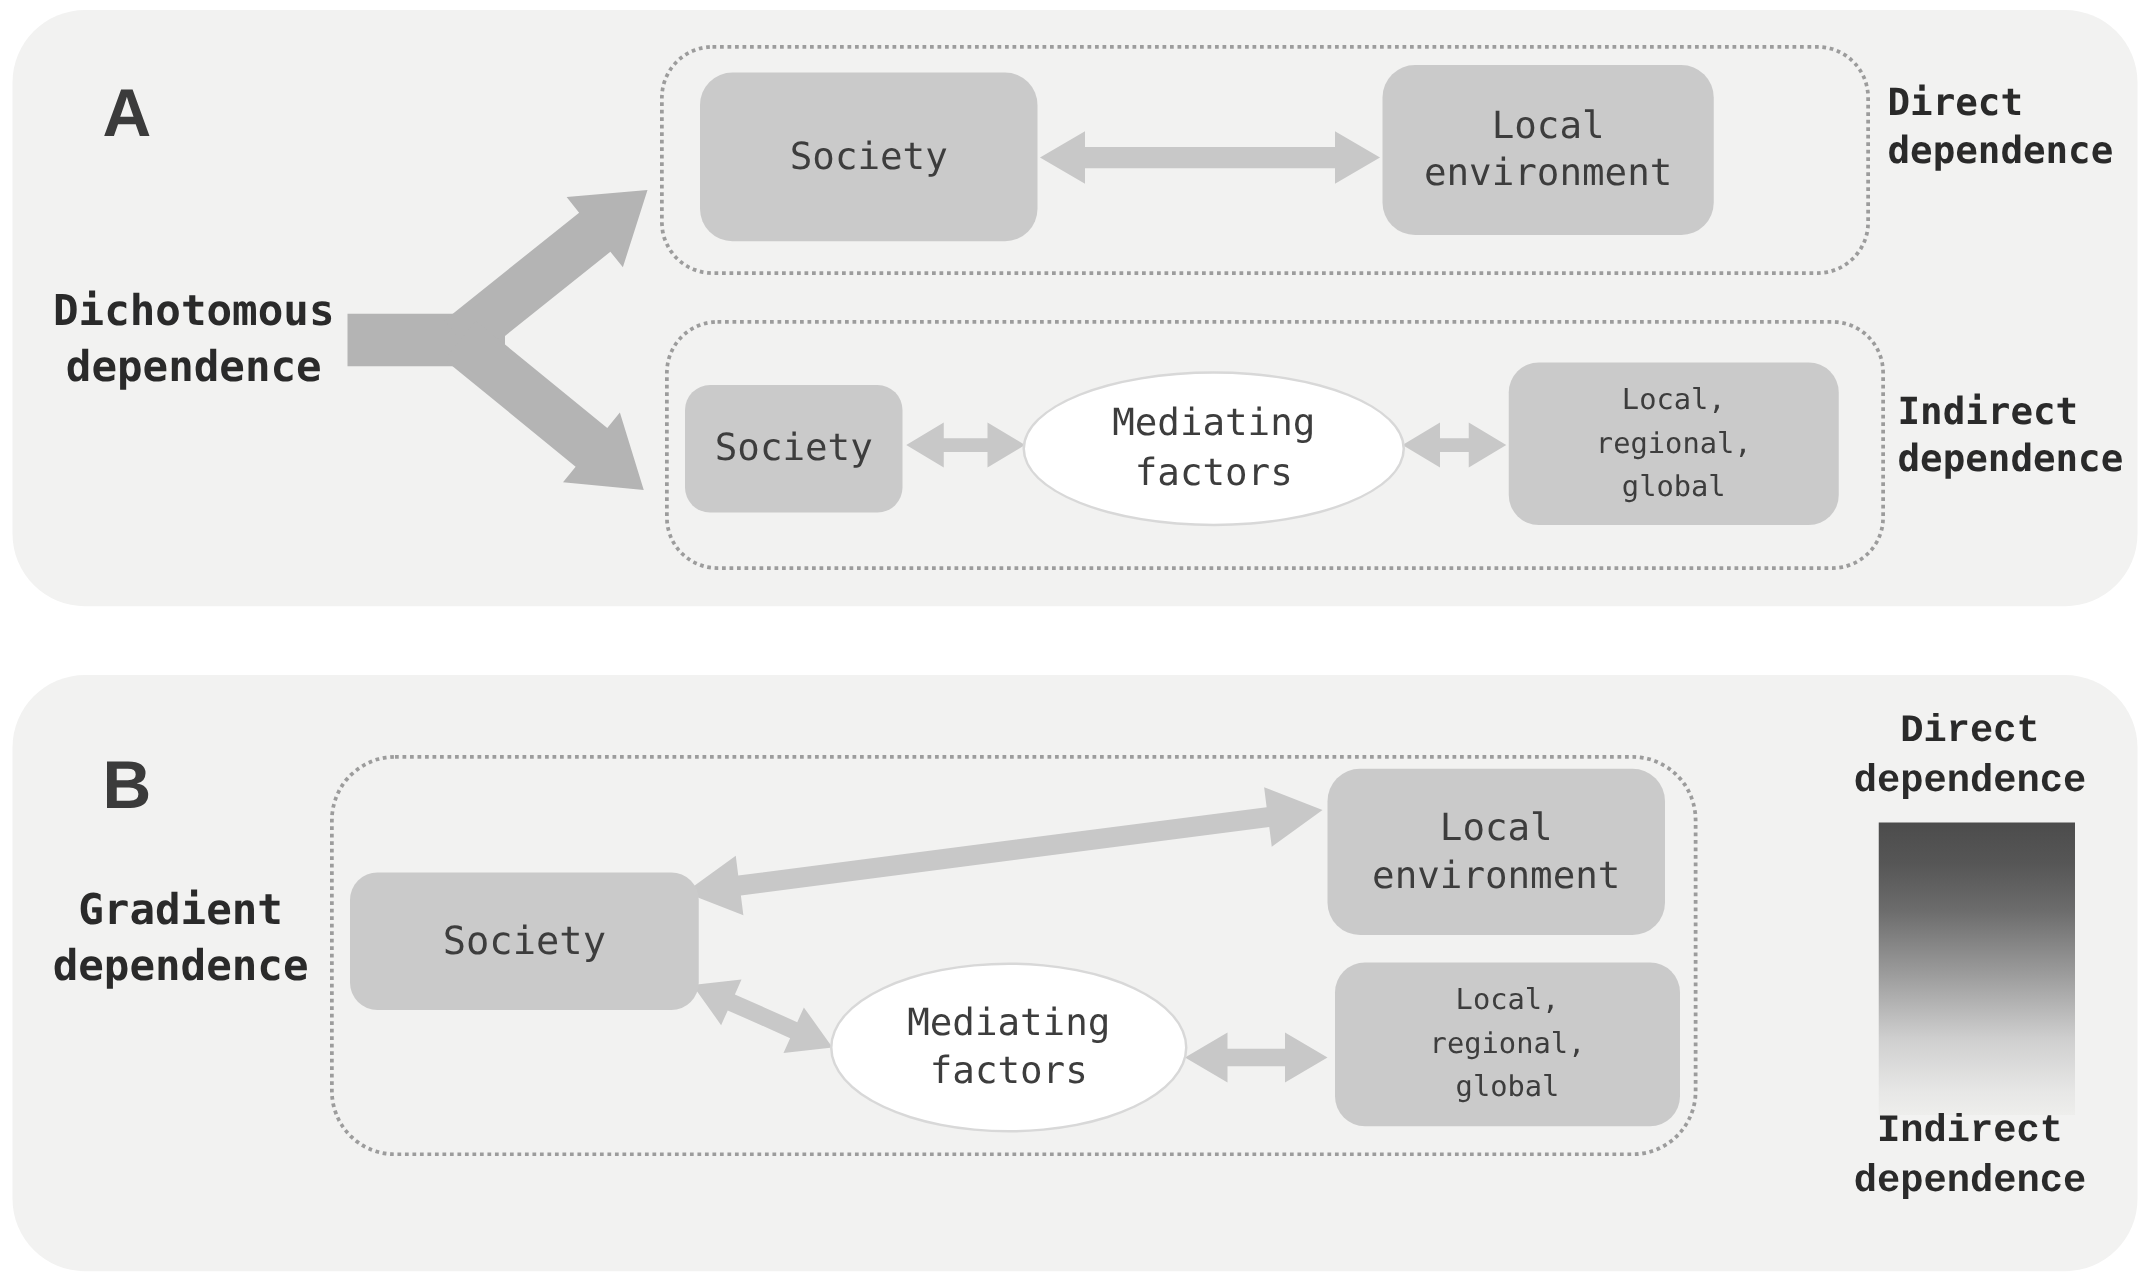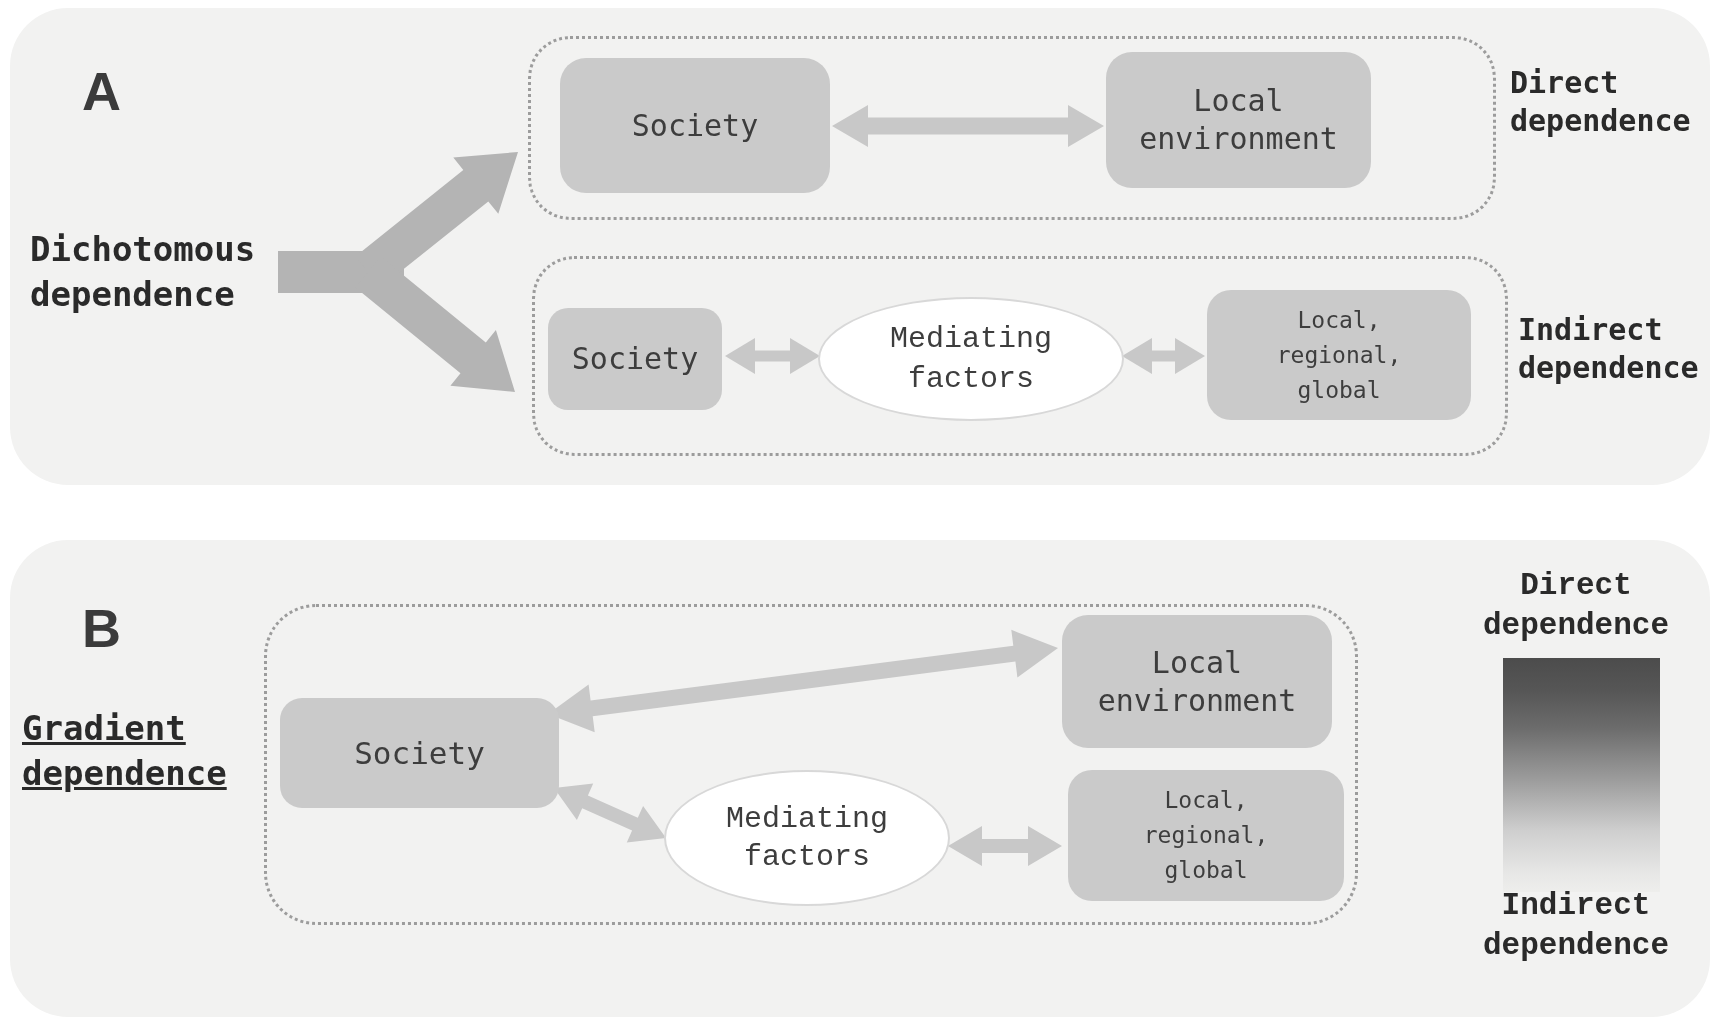--- a/index.html
+++ b/index.html
@@ -16,40 +16,40 @@
   .panel-a{top:8px;}
   .panel-b{top:540px;}
   .overlay{position:absolute;left:0;top:0;width:1720px;height:1024px;pointer-events:none;}
   .abs{position:absolute;}
   .tag{
     font-family:"Liberation Sans", sans-serif;
     font-weight:bold;font-size:54px;line-height:1;color:var(--tag_text,#3b3b3b);
   }
   .side-label{
     font-weight:bold;font-size:34px;line-height:45px;color:var(--label_text,#2a2a2a);
-    white-space:pre-line;text-align:left;
+    white-space:pre-line;text-align:center;
   }
   .group-label{
     font-weight:bold;font-size:30px;line-height:38px;color:var(--label_text,#2a2a2a);
     white-space:pre-line;text-align:left;
   }
   .node{
     display:flex;align-items:center;justify-content:center;
     background:var(--node_fill,#cacaca);
     color:var(--node_text,#3d3d3d);
     font-size:30px;line-height:38px;text-align:center;white-space:pre-line;
   }
   .node-sm{font-size:23px;line-height:35px;}
   .ellipse{
     background:var(--ellipse_fill,#ffffff);
     border:2px solid var(--ellipse_border,#d8d8d8);
     border-radius:50%;
     color:var(--node_text,#3d3d3d);
     display:flex;align-items:center;justify-content:center;
-    font-size:30px;line-height:40px;text-align:center;white-space:pre-line;font-family:Liberation Mono, monospace;
+    font-size:30px;line-height:40px;text-align:center;white-space:pre-line;
   }
   .dotted{
     border:3px dotted var(--dotted_border,#9c9c9c);
     background:transparent;
   }
   .dotted-a{border-radius:42px;}
   .dotted-b{border-radius:52px;}
   .legend-label{
     font-family:"Liberation Mono", monospace;
     font-weight:bold;font-size:31px;line-height:40px;color:var(--label_text,#2a2a2a);
@@ -111,21 +111,21 @@
 
   <div class="abs node node-sm" style="left:1207px;top:290px;width:264px;height:130px;border-radius:24px;">Local,
 regional,
 global</div>
 
   <div class="abs group-label" style="left:1518px;top:311px;">Indirect
 dependence</div>
 
   <div class="abs tag" style="left:82px;top:601px;">B</div>
 
-  <div class="abs side-label" style="left:22px;top:706px;width:245px;text-decoration:underline;">Gradient
+  <div class="abs side-label" style="left:22px;top:706px;width:245px;">Gradient
 dependence</div>
 
   <div class="abs dotted dotted-b" style="left:264px;top:604px;width:1088px;height:315px;"></div>
 
   <div class="abs node" style="left:280px;top:698px;width:279px;height:110px;border-radius:22px;font-size:31px;">Society</div>
 
   <div class="abs node" style="left:1062px;top:615px;width:270px;height:133px;border-radius:26px;">Local
 environment</div>
 
   <div class="abs ellipse" style="left:664px;top:770px;width:282px;height:132px;font-size:30px;line-height:38px;">Mediating

